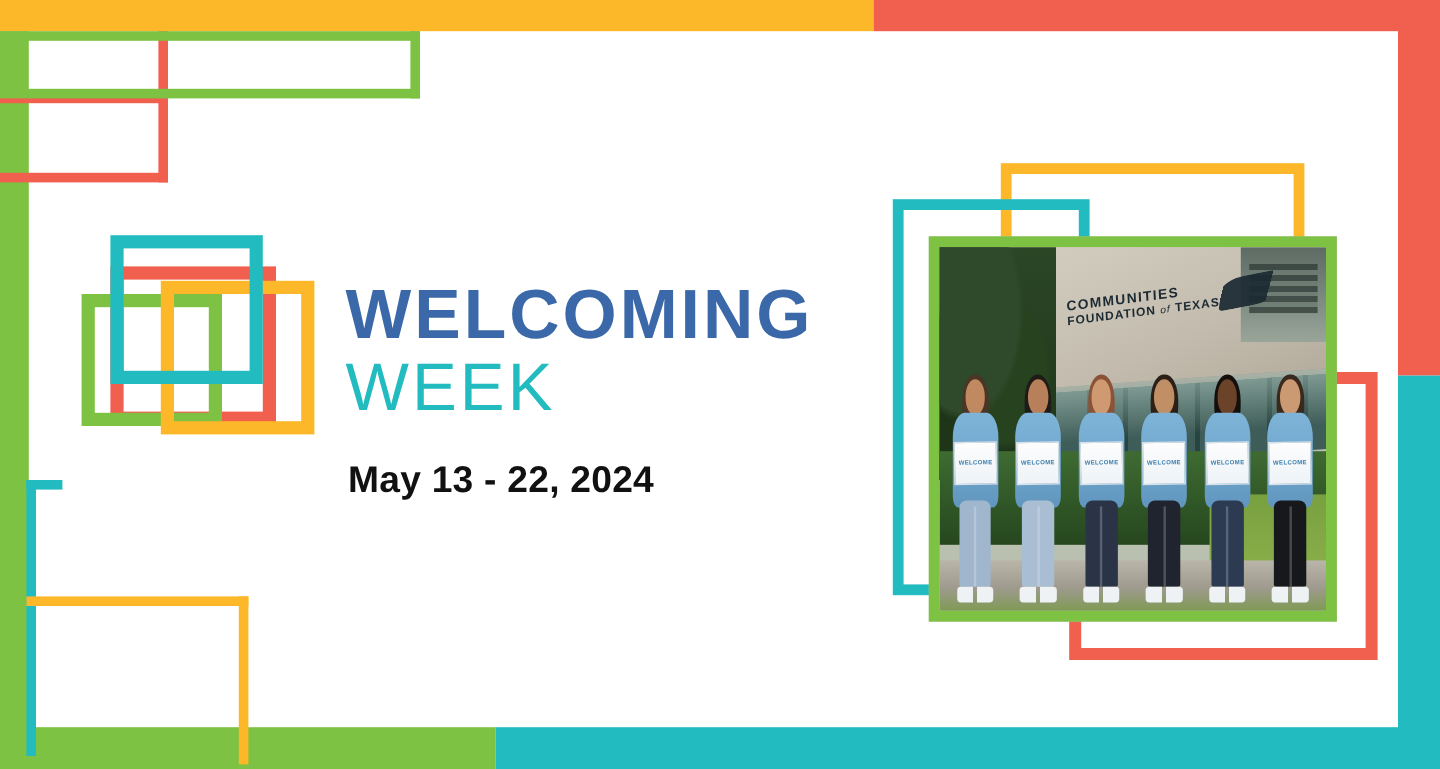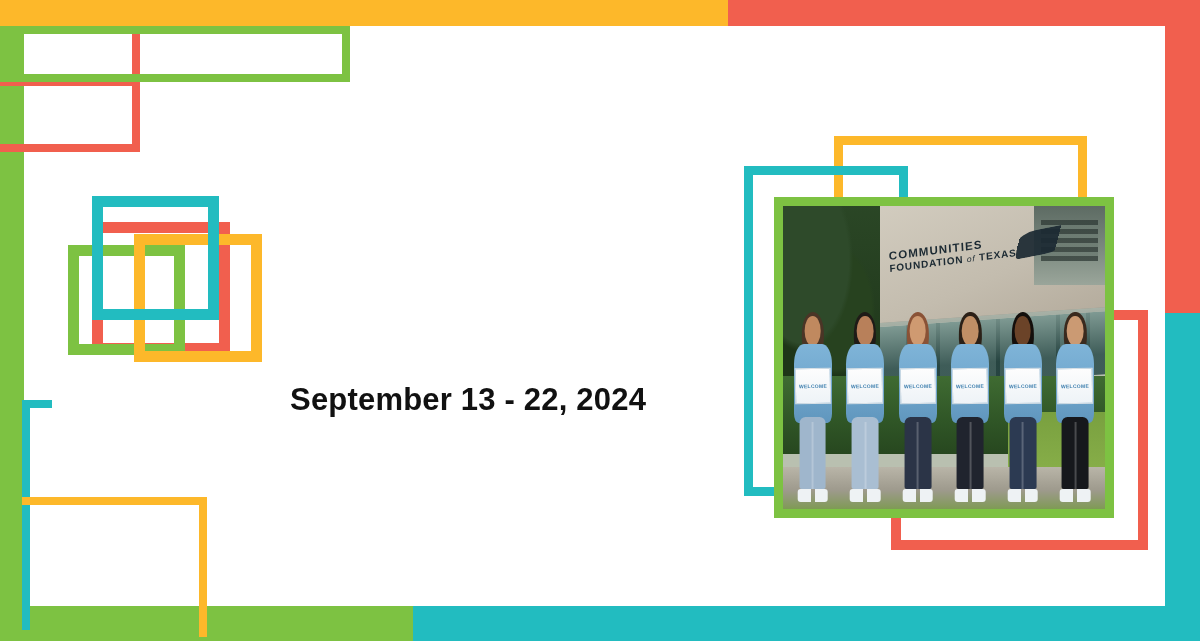--- a/index.html
+++ b/index.html
@@ -275,21 +275,25 @@
   <div class="frame" id="frame-cyan-photo"></div>
   <div class="frame" id="frame-red-photo"></div>
 
   <div id="logo">
     <div class="logo-sq" id="logo-red"></div>
     <div class="logo-sq" id="logo-green"></div>
     <div class="logo-sq" id="logo-yellow"></div>
     <div class="logo-sq" id="logo-cyan"></div>
   </div>
 
-  <div id="date-line">September 13 - 22, 2024</div>
+  <div id="headline">
+    <span id="word-welcoming">WELCOMING</span>
+    <span id="word-week">WEEK</span>
+  </div>
+  <div id="date-line">May 13 - 22, 2024</div>
 
   <div id="photo-card">
     <div id="photo-inner">
 
       <div class="ph-sky"></div>
       <div class="ph-wallblock"></div>
       <div class="ph-rightbldg"></div>
       <div class="ph-windows"></div>
       <div class="ph-windowglow"></div>
       <div class="ph-tree"></div>

